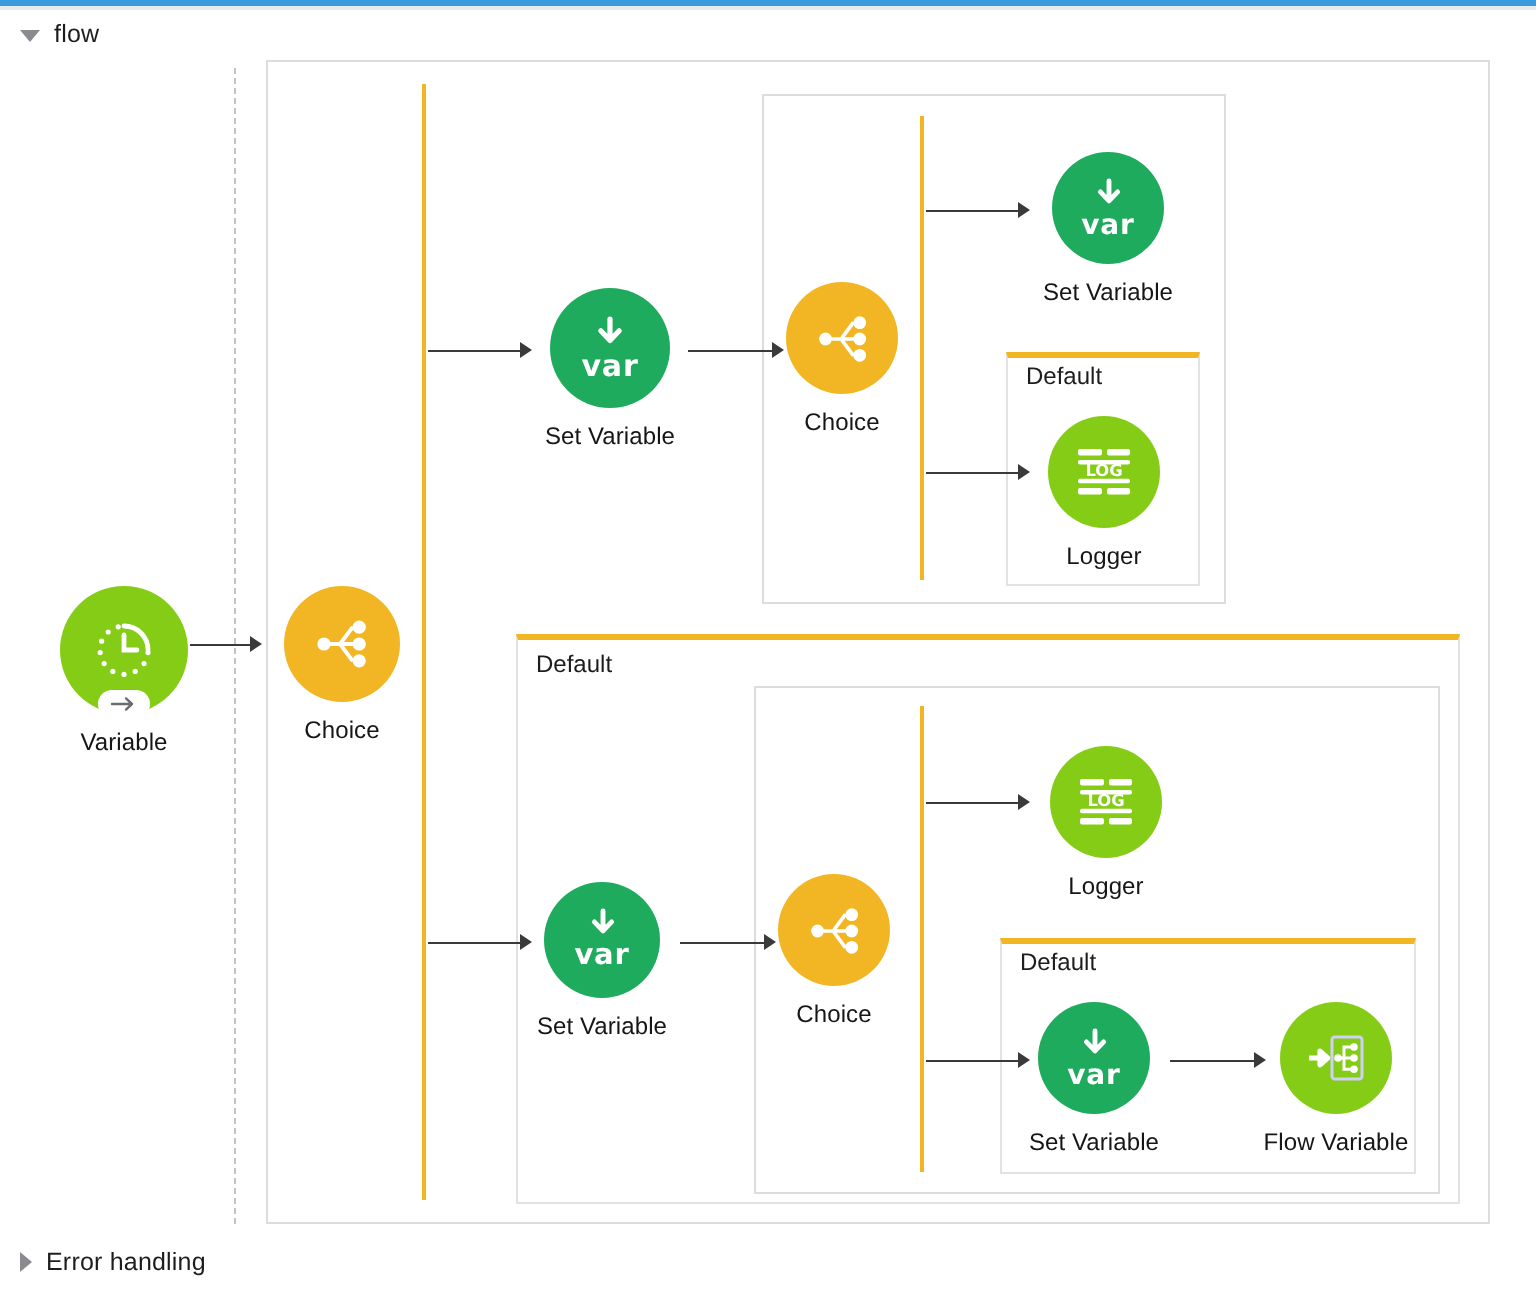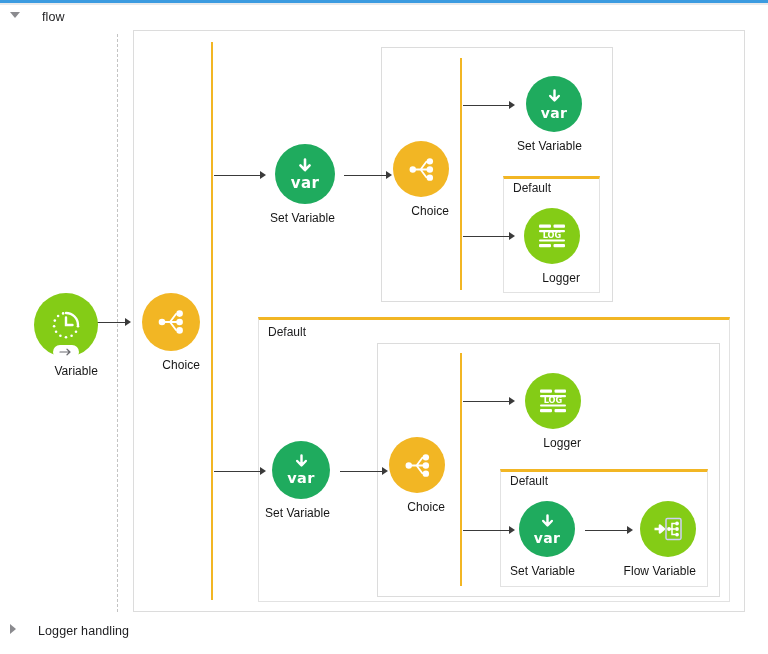--- a/index.html
+++ b/index.html
@@ -10,21 +10,21 @@
     -webkit-font-smoothing:antialiased;
     overflow:hidden;
   }
   .canvas{position:relative;width:768px;height:654px;background:#ffffff;}
 
   
   .top-accent{position:absolute;left:0;top:0;width:768px;height:3px;background:#3c9be0;}
   .top-shadow{position:absolute;left:0;top:3px;width:768px;height:2px;background:#e9eaec;}
 
   
-  .section-head{position:absolute;display:flex;align-items:flex-start;gap:22px;
+  .section-head{position:absolute;display:flex;align-items:center;gap:7px;
     font-size:12.5px;color:#1d1d1f;font-weight:400;letter-spacing:.1px;}
   .section-head.flow{left:10px;top:10px;}
   .section-head.err{left:10px;top:624px;}
   .tri{width:0;height:0;display:inline-block;}
   .tri-down{border-left:5px solid transparent;border-right:5px solid transparent;
             border-top:6.5px solid #8b8b8f;margin-top:2px;}
   .tri-right{border-top:5px solid transparent;border-bottom:5px solid transparent;
              border-left:6.5px solid #8b8b8f;}
 
   
@@ -38,21 +38,21 @@
   .dashline{position:absolute;width:0;border-left:1px dashed #c3c3c3;}
 
   
   .arrow{position:absolute;height:10px;display:block;}
   .arrow .shaft{position:absolute;left:0;top:4.5px;height:1.4px;background:#3a3a3a;}
   .arrow .head{position:absolute;top:1px;width:0;height:0;
     border-top:4px solid transparent;border-bottom:4px solid transparent;
     border-left:6px solid #3a3a3a;}
 
   
-  .node{position:absolute;display:flex;flex-direction:column;align-items:flex-end;}
+  .node{position:absolute;display:flex;flex-direction:column;align-items:center;}
   .disc{border-radius:50%;display:flex;align-items:center;justify-content:center;position:relative;}
   .node-label{margin-top:7px;font-size:12px;color:#161616;white-space:nowrap;
               font-weight:400;letter-spacing:.05px;}
   .d-green{background:#1fab5e;}
   .d-amber{background:#f2b624;}
   .d-purple{background:#84cc16;}
 
   
   .var-ico{display:flex;flex-direction:column;align-items:center;justify-content:center;line-height:1;}
   .var-txt{color:#fff;font-weight:700;letter-spacing:.4px;font-family:"DejaVu Sans",sans-serif;}
@@ -70,21 +70,21 @@
   <div class="top-accent"></div>
   <div class="top-shadow"></div>
 
   <div class="section-head flow">
     <span class="tri tri-down"></span>
     <span>flow</span>
   </div>
 
   <div class="section-head err">
     <span class="tri tri-right"></span>
-    <span>Logger handling</span>
+    <span>Error handling</span>
   </div>
 
   <div class="dashline" style="left:117px;top:34px;height:578px;"></div>
 
   <div class="box" style="left:133px;top:30px;width:612px;height:582px;"></div>
 
   <div class="vspine" style="left:211px;top:42px;height:558px;"></div>
 
   <div class="box" style="left:381px;top:47px;width:232px;height:255px;"></div>
   <div class="vspine" style="left:460px;top:58px;height:232px;"></div>

